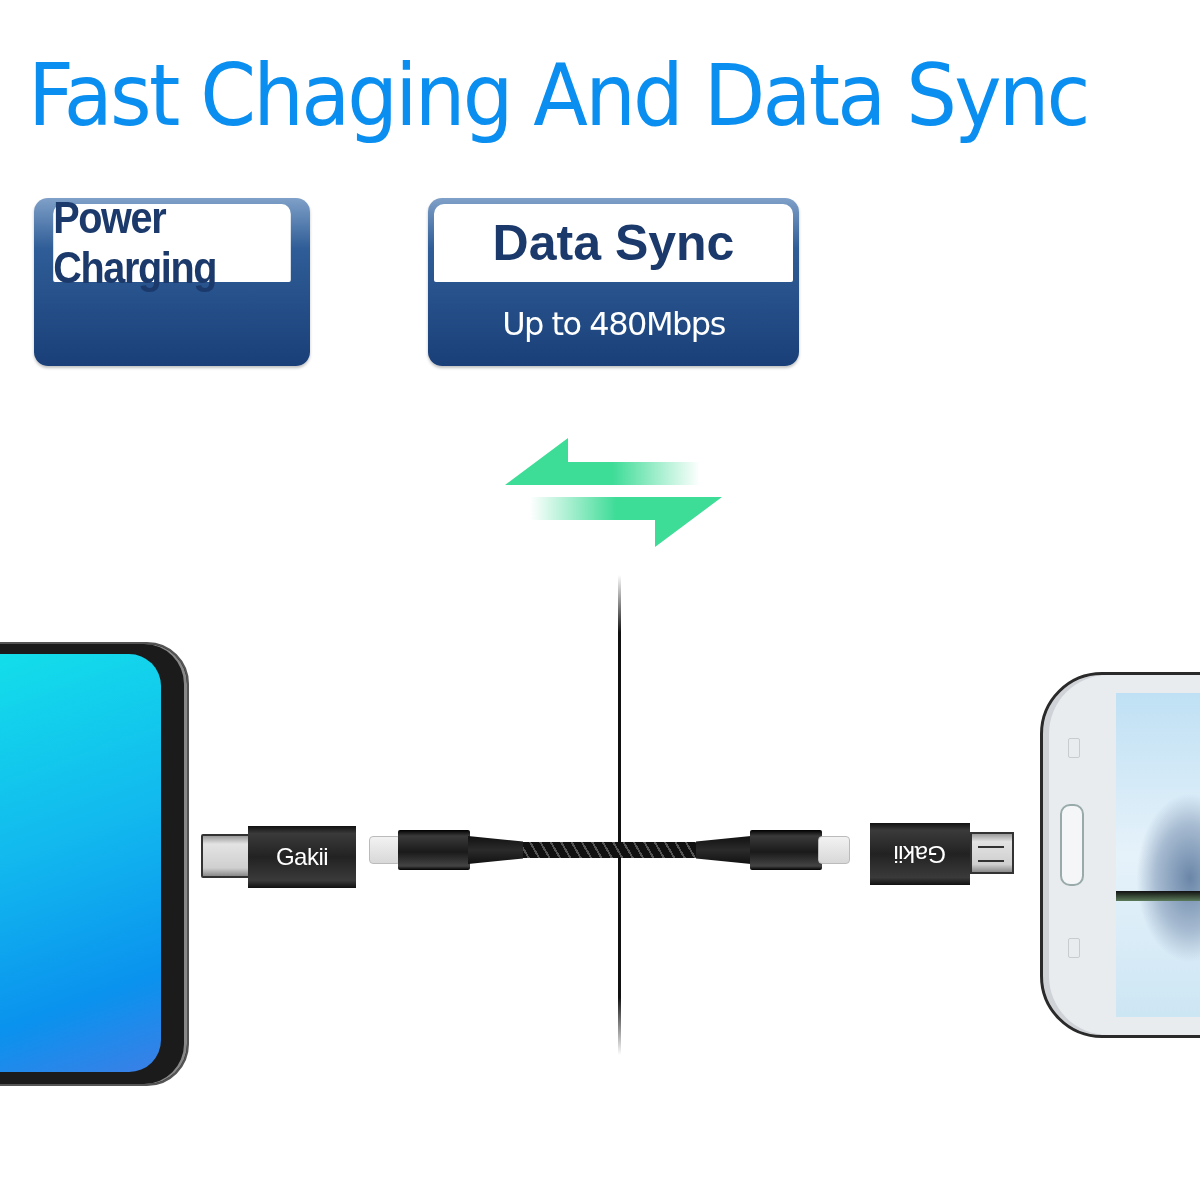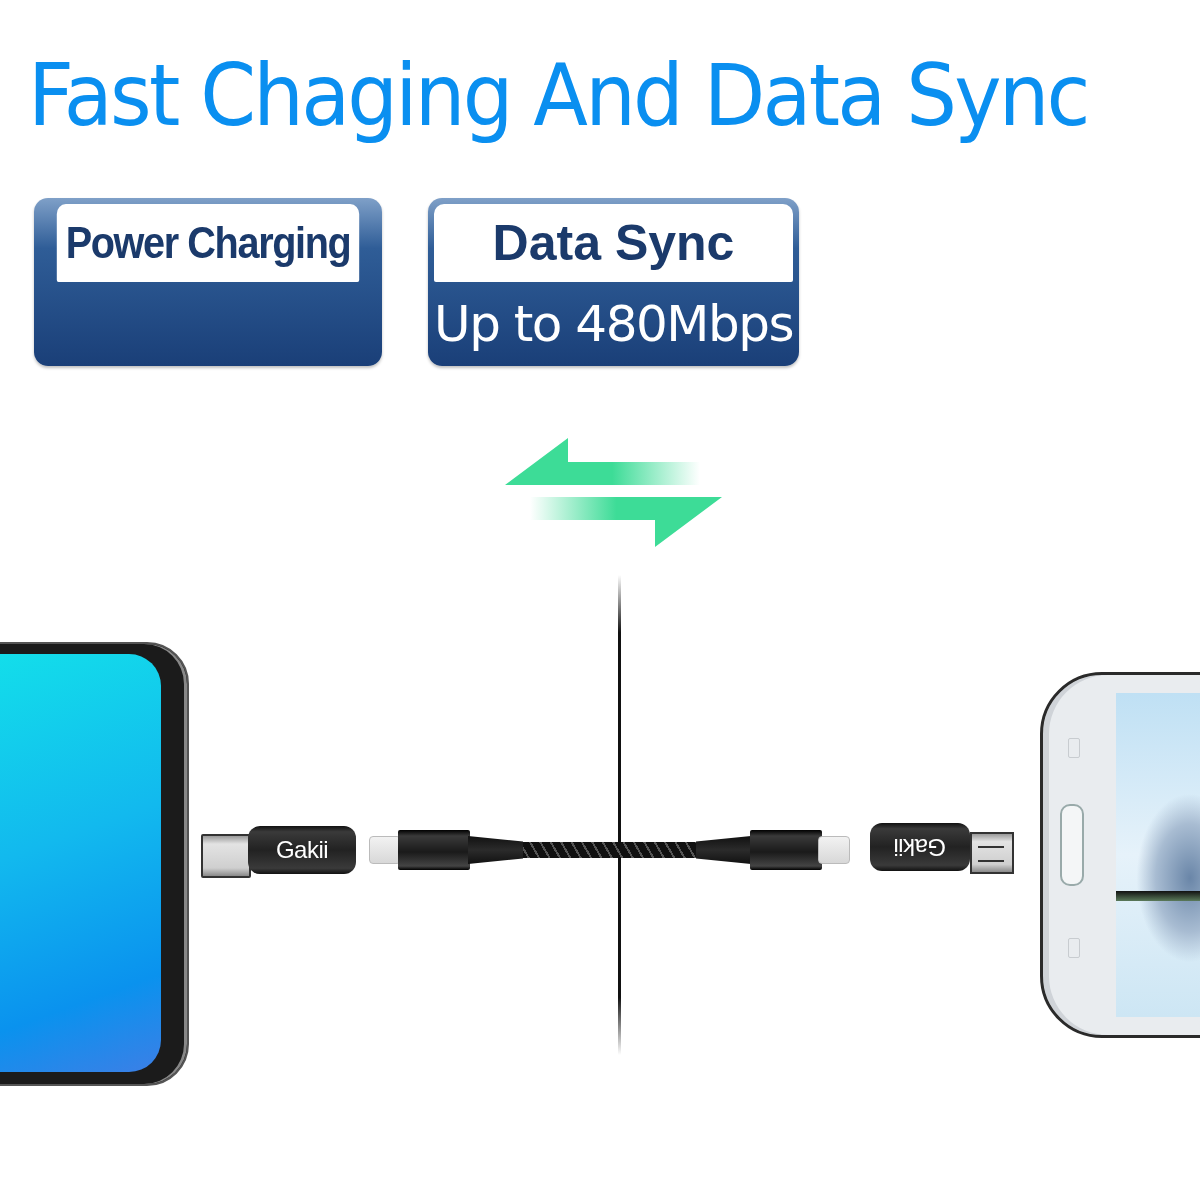--- a/index.html
+++ b/index.html
@@ -2,43 +2,43 @@
 <html><head>
 <meta charset="utf-8">
 <style>
   html, body { margin:0; padding:0; background:#ffffff; }
   body { width:1200px; height:1200px; position:relative; overflow:hidden; font-family:"DejaVu Sans", sans-serif; }
   .title { position:absolute; left:28px; top:52px; font-family:"DejaVu Sans", sans-serif; font-size:86px; color:#0a8ff0; letter-spacing:-3px; transform:scaleX(0.93); transform-origin:left; line-height:1; white-space:nowrap; }
 
   .badge { position:absolute; border-radius:14px; background:linear-gradient(#7fa0c8 0%, #2f5d97 30%, #1a3f78 100%); box-shadow:0 2px 3px rgba(0,0,0,0.25); }
   .badge .top { position:absolute; left:6px; right:6px; top:6px; height:78px; background:#fff; border-radius:10px 10px 2px 2px; display:flex; align-items:center; justify-content:center; color:#1b3a6b; font-weight:bold; font-family:"Liberation Sans", sans-serif; }
   .badge .bottom { position:absolute; left:0; right:0; top:90px; bottom:6px; display:flex; align-items:center; justify-content:center; color:#fff; font-family:"DejaVu Sans", sans-serif; }
-  #badge1 { left:34px; top:198px; width:348px; height:168px; }
+  #badge1 { left:34px; top:198px; width:276px; height:168px; }
   #badge1 .top { font-size:44px; letter-spacing:-1.5px; transform:scaleX(0.9); }
   #badge1 .bottom { font-size:42px; letter-spacing:-1px; }
   #badge2 { left:428px; top:198px; width:343px; height:168px;padding-left:28px; }
   #badge2 .top { font-size:50px; }
-  #badge2 .bottom { font-size:50px; letter-spacing:-1.5px; }
+  #badge2 .bottom { font-size:32px; letter-spacing:-1.5px; }
 
   .divider { position:absolute; left:618px; top:575px; width:3px; height:480px; background:linear-gradient(to bottom, rgba(0,0,0,0) 0%, #111 12%, #111 88%, rgba(0,0,0,0) 100%); }
 
   
   .phone-left { position:absolute; left:-40px; top:642px; width:225px; height:440px; background:#1b1b1b; border-radius:0 42px 42px 0; border:2px solid #555; box-shadow:inset -3px 0 0 #888; }
   .phone-left .screen { position:absolute; left:0; top:10px; right:26px; bottom:12px; border-radius:0 32px 32px 0; background:linear-gradient(160deg, #13e0ea 0%, #12b9ee 45%, #0a92ee 80%, #3c7fe6 100%); }
 
   
   .phone-right { position:absolute; left:1040px; top:672px; width:240px; height:360px; background:#e9ecef; border-radius:62px 0 0 62px; border:3px solid #2a2a2a; box-shadow:inset 6px 0 0 #cfd3d8; }
   .phone-right .screen { position:absolute; left:73px; top:18px; right:0; bottom:18px; background:linear-gradient(to bottom, #bfe0f4 0%, #e6f2fa 50%, #cde6f4 100%); overflow:hidden; }
   .phone-right .tree { position:absolute; left:20px; top:100px; width:90px; height:170px; background:radial-gradient(ellipse at 60% 50%, #6a86a8 0%, #a8bcd2 45%, rgba(200,220,235,0) 70%); }
   .phone-right .bar { position:absolute; left:0; top:198px; width:100%; height:10px; background:linear-gradient(to bottom, #111, #5a7a5a); }
   .home-btn { position:absolute; left:1060px; top:804px; width:20px; height:78px; border:2px solid #9aa; border-radius:10px; background:#f4f6f7; }
   .soft-key { position:absolute; left:1068px; width:10px; height:18px; border:1px solid #c8ccd0; border-radius:2px; }
 
   
-  .adapter { position:absolute; height:48px; background:linear-gradient(#111 0%, #3a3a3a 12%, #222 50%, #3a3a3a 88%, #111 100%); border-radius:12px; }
+  .adapter { position:absolute; height:62px; background:linear-gradient(#111 0%, #3a3a3a 12%, #222 50%, #3a3a3a 88%, #111 100%); border-radius:0; }
   .adapter .brand { position:absolute; inset:0; display:flex; align-items:center; justify-content:center; color:#fff; font-family:"Liberation Sans", sans-serif; font-size:24px; letter-spacing:-0.5px; }
   #adapter-left { left:248px; top:826px; width:108px; }
   #adapter-right { left:870px; top:823px; width:100px; }
   #adapter-right .brand { transform:rotate(180deg); }
   .plug { position:absolute; background:linear-gradient(#9a9a9a, #e3e3e3 20%, #cfcfcf 80%, #8a8a8a); border:2px solid #333; }
   #usbc-plug { left:201px; top:834px; width:46px; height:40px; border-radius:2px; }
   #micro-plug { left:970px; top:832px; width:40px; height:38px; }
   .micro-pins { position:absolute; left:6px; top:12px; width:26px; height:12px; border-top:2px solid #333; border-bottom:2px solid #333; }
 
   

